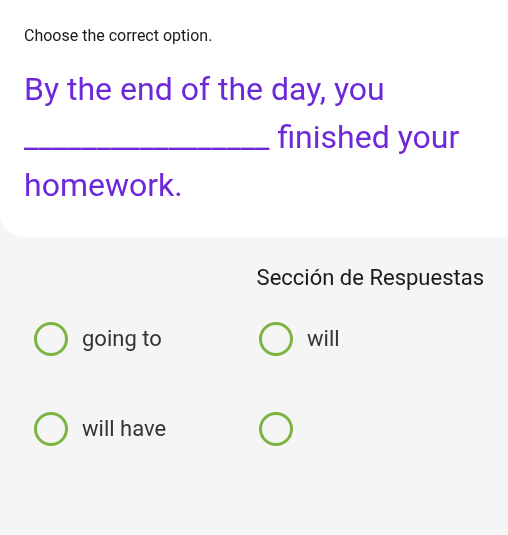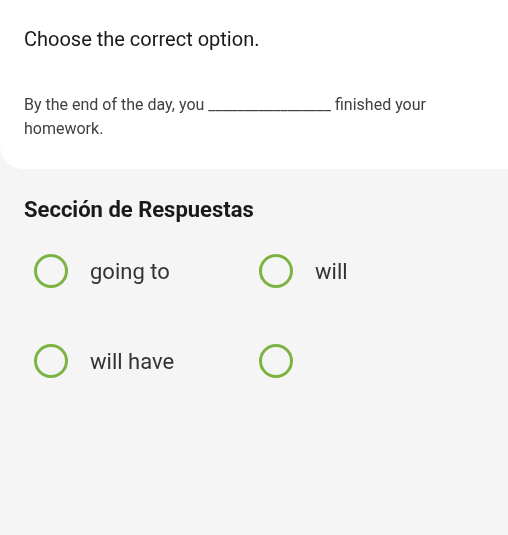--- a/index.html
+++ b/index.html
@@ -13,38 +13,38 @@
       width: 508px;
       height: 535px;
       overflow: hidden;
     }
     .question-card {
       background: #ffffff;
       padding: 26px 24px 28px 24px;
       border-bottom-left-radius: 24px;
     }
     .instruction {
-      font-size: 20px;
+      font-size: 16px;
       color: #1a1a1a;
-      margin-bottom: 41px;
+      margin-bottom: 18px;
       line-height: 1.3;
     }
     .sentence {
-      font-size: 16px;
-      color: #404040;
+      font-size: 32px;
+      color: #6d28d9;
       line-height: 1.5;
     }
     .answers-section {
       padding: 28px 24px 20px 24px;
     }
     .answers-heading {
       font-size: 22px;
-      font-weight: 700;
+      font-weight: 400;
       color: #1a1a1a;
-      text-align: left;
+      text-align: right;
       margin-bottom: 32px;
     }
     .options-grid {
       display: grid;
       grid-template-columns: 1fr 1fr;
       row-gap: 56px;
       column-gap: 10px;
       padding: 0 10px;
     }
     .option {
@@ -56,21 +56,20 @@
     .radio-circle {
       width: 34px;
       height: 34px;
       border: 3.5px solid #7cb342;
       border-radius: 50%;
       flex-shrink: 0;
     }
     .option-label {
       font-size: 22px;
       color: #333333;
-      margin-left: 8px;
     }
   </style>
 </head>
 <body>
 
 <div class="question-card">
   <p class="instruction">Choose the correct option.</p>
   <p class="sentence">By the end of the day, you _________________ finished your homework.</p>
 </div>
 

